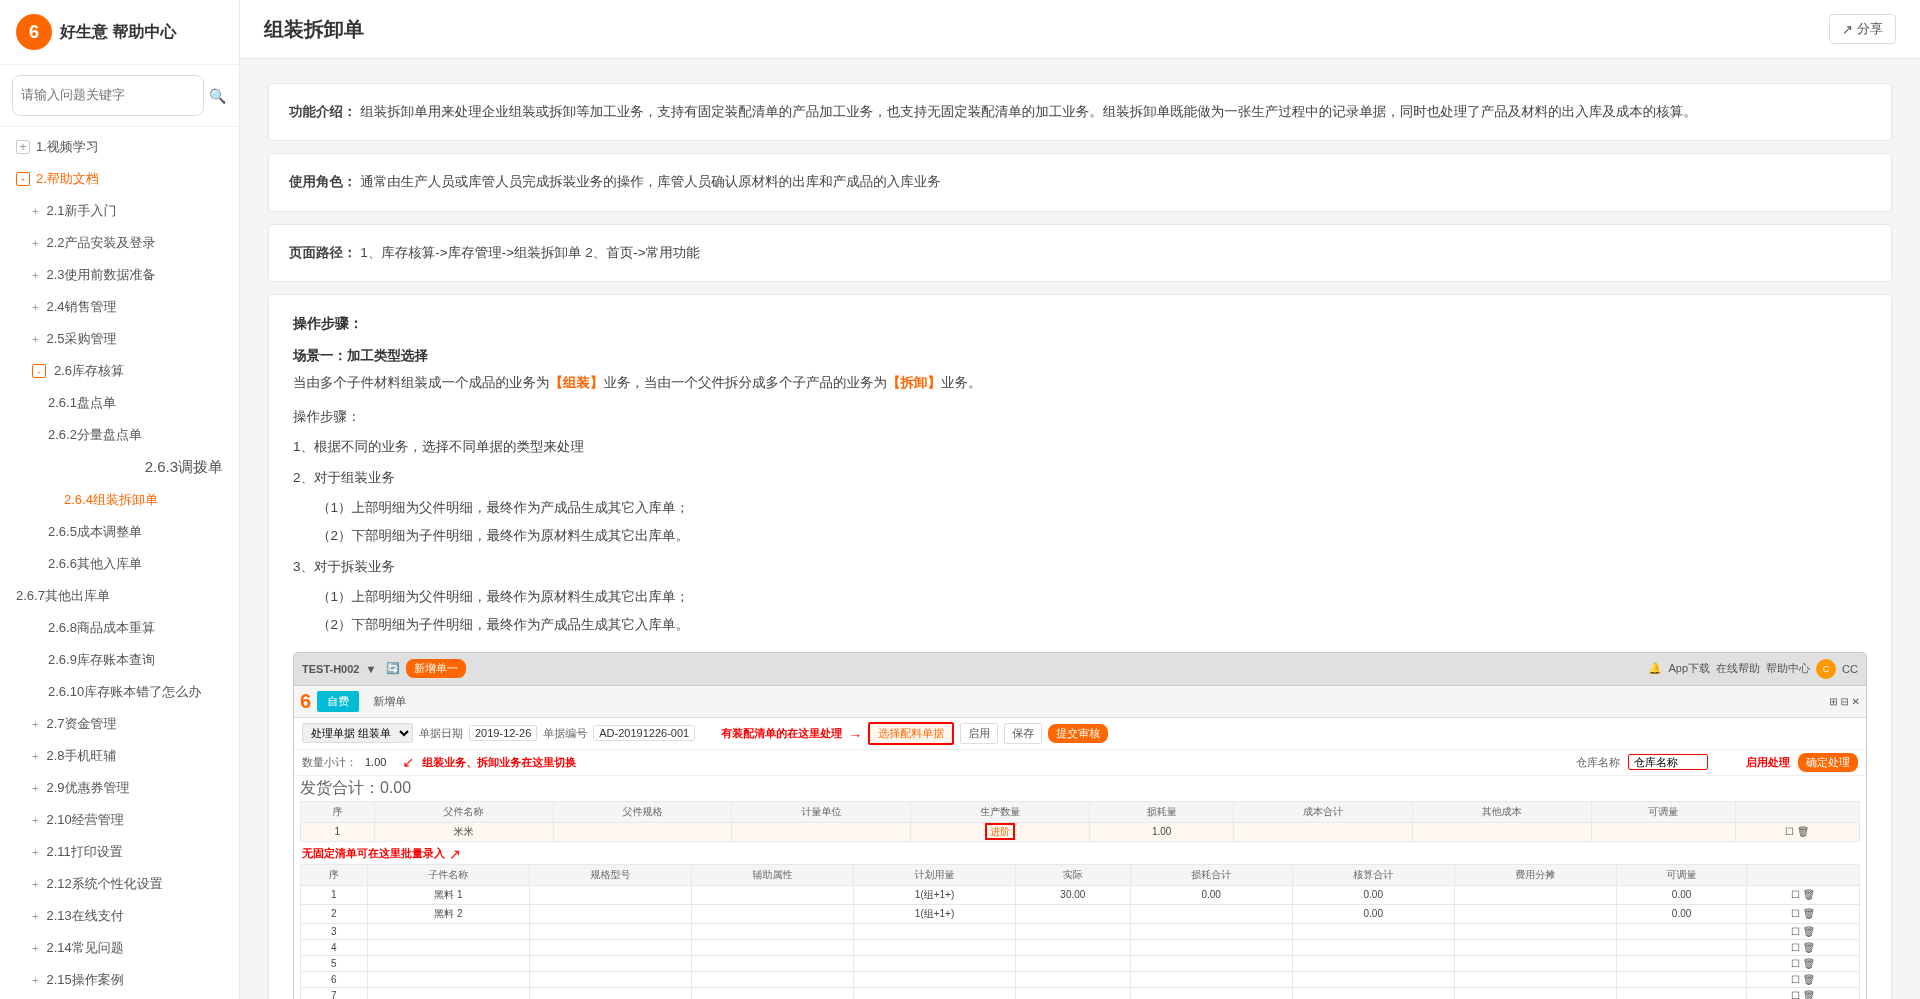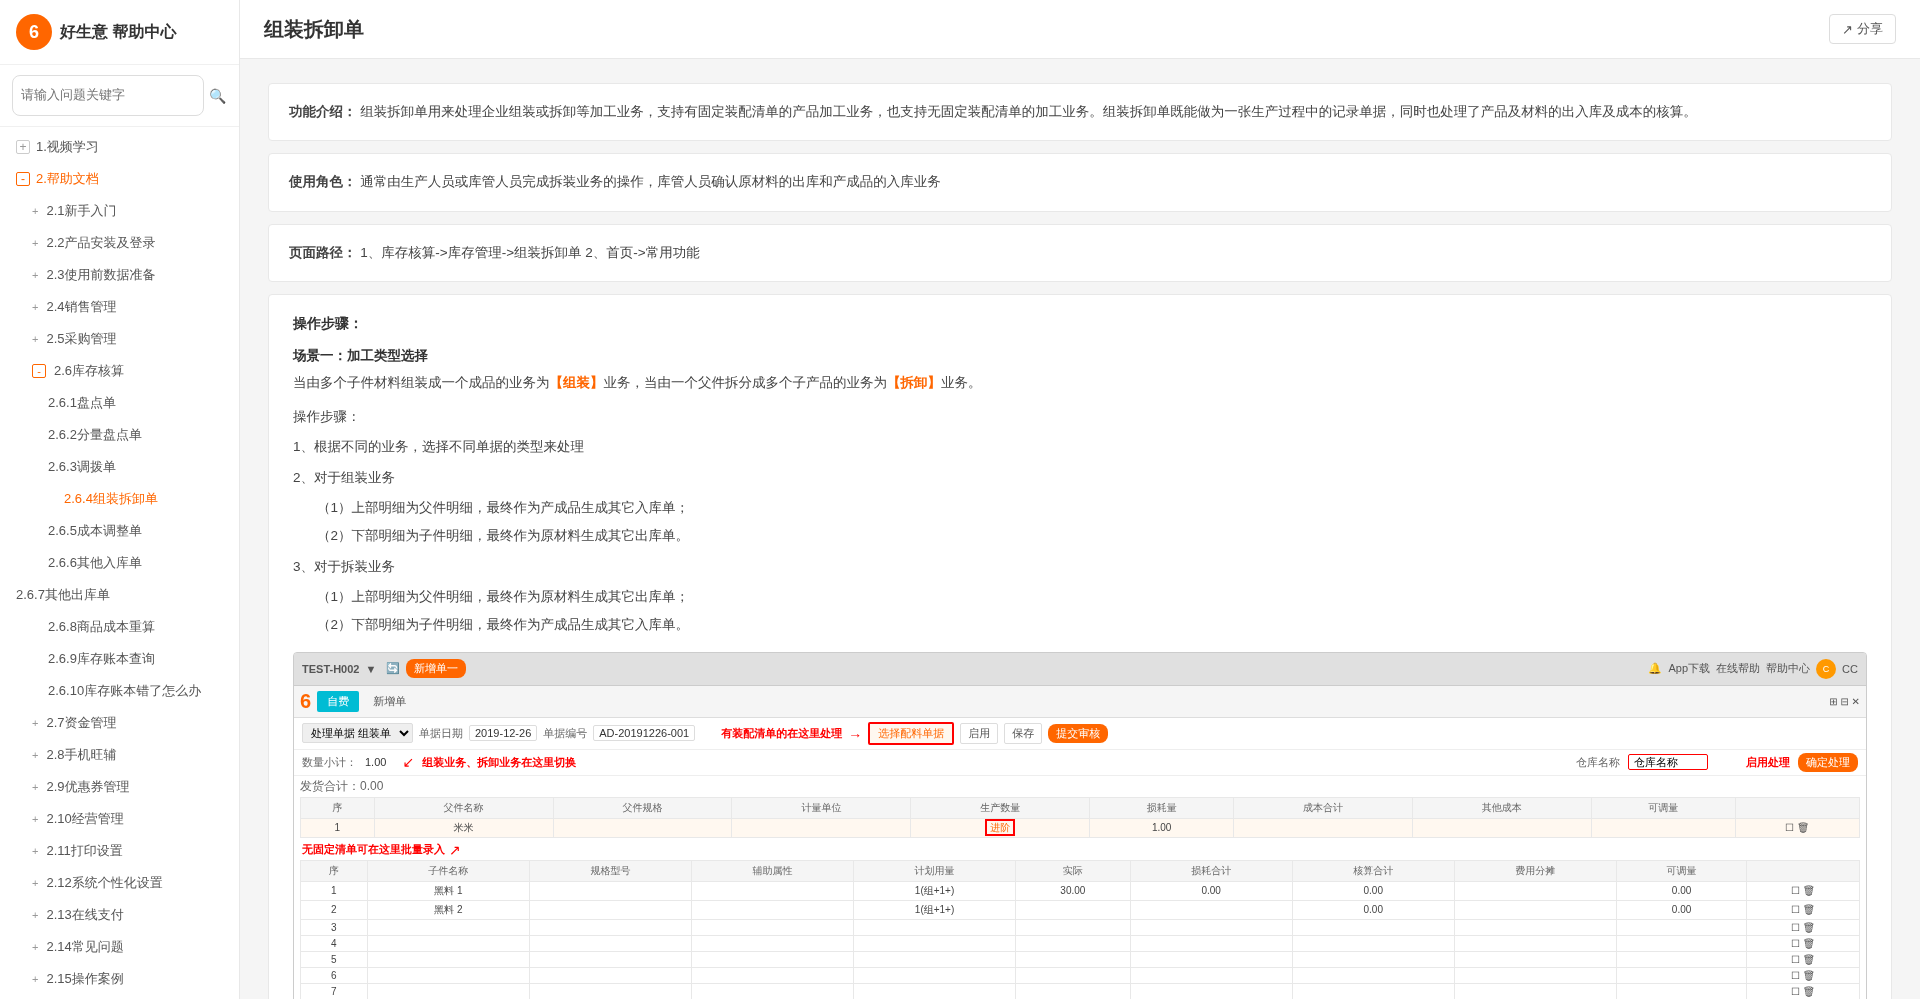--- a/index.html
+++ b/index.html
@@ -304,21 +304,21 @@
     </div>
 
     <div class="nav-item" style="padding-left:48px; font-size:13px; color:#555;">
       <span>2.6.1盘点单</span>
     </div>
 
     <div class="nav-item" style="padding-left:48px; font-size:13px; color:#555;">
       <span>2.6.2分量盘点单</span>
     </div>
 
-    <div class="nav-item" style="padding-left:48px; font-size:13px; color:#555;">
+    <div class="nav-item" style="padding-left:48px; font-size:15px; color:#555;justify-content:flex-end;">
       <span>2.6.3调拨单</span>
     </div>
 
     <div class="nav-item" style="padding-left:64px; font-size:13px; color:#ff6600;">
       <span>2.6.4组装拆卸单</span>
     </div>
 
     <div class="nav-item" style="padding-left:48px; font-size:13px; color:#555;">
       <span>2.6.5成本调整单</span>
     </div>
@@ -489,21 +489,21 @@
           <span style="color:#ff0000; font-size:14px; margin-left:8px;">↙</span>
           <span style="color:#ff0000; font-size:11px; font-weight:bold;">组装业务、拆卸业务在这里切换</span>
 
           <span style="margin-left:auto; color:#666;">仓库名称</span>
           <input type="text" style="border: 1px solid rgb(255, 0, 0); font-size: 11px; padding: 1px 5px; border-radius: 2px; width: 80px;" value="仓库名称">
           <span style="color:#ff0000; font-size:11px; font-weight:bold; margin-left:30px;">启用处理</span>
           <button class="btn-orange" style="font-size:11px;">确定处理</button>
         </div>
 
         <div style="background:#fff; padding:0 6px 2px 6px;">
-          <div style="font-size:12px; color:#666; padding:2px 0;">发货合计：0.00</div>
+          <div style="font-size:16px; color:#666; padding:2px 0;">发货合计：0.00</div>
           <table class="mock-table">
             <thead>
               <tr>
                 <th>序</th>
                 <th>父件名称</th>
                 <th>父件规格</th>
                 <th>计量单位</th>
                 <th>生产数量</th>
                 <th>损耗量</th>
                 <th>成本合计</th>

